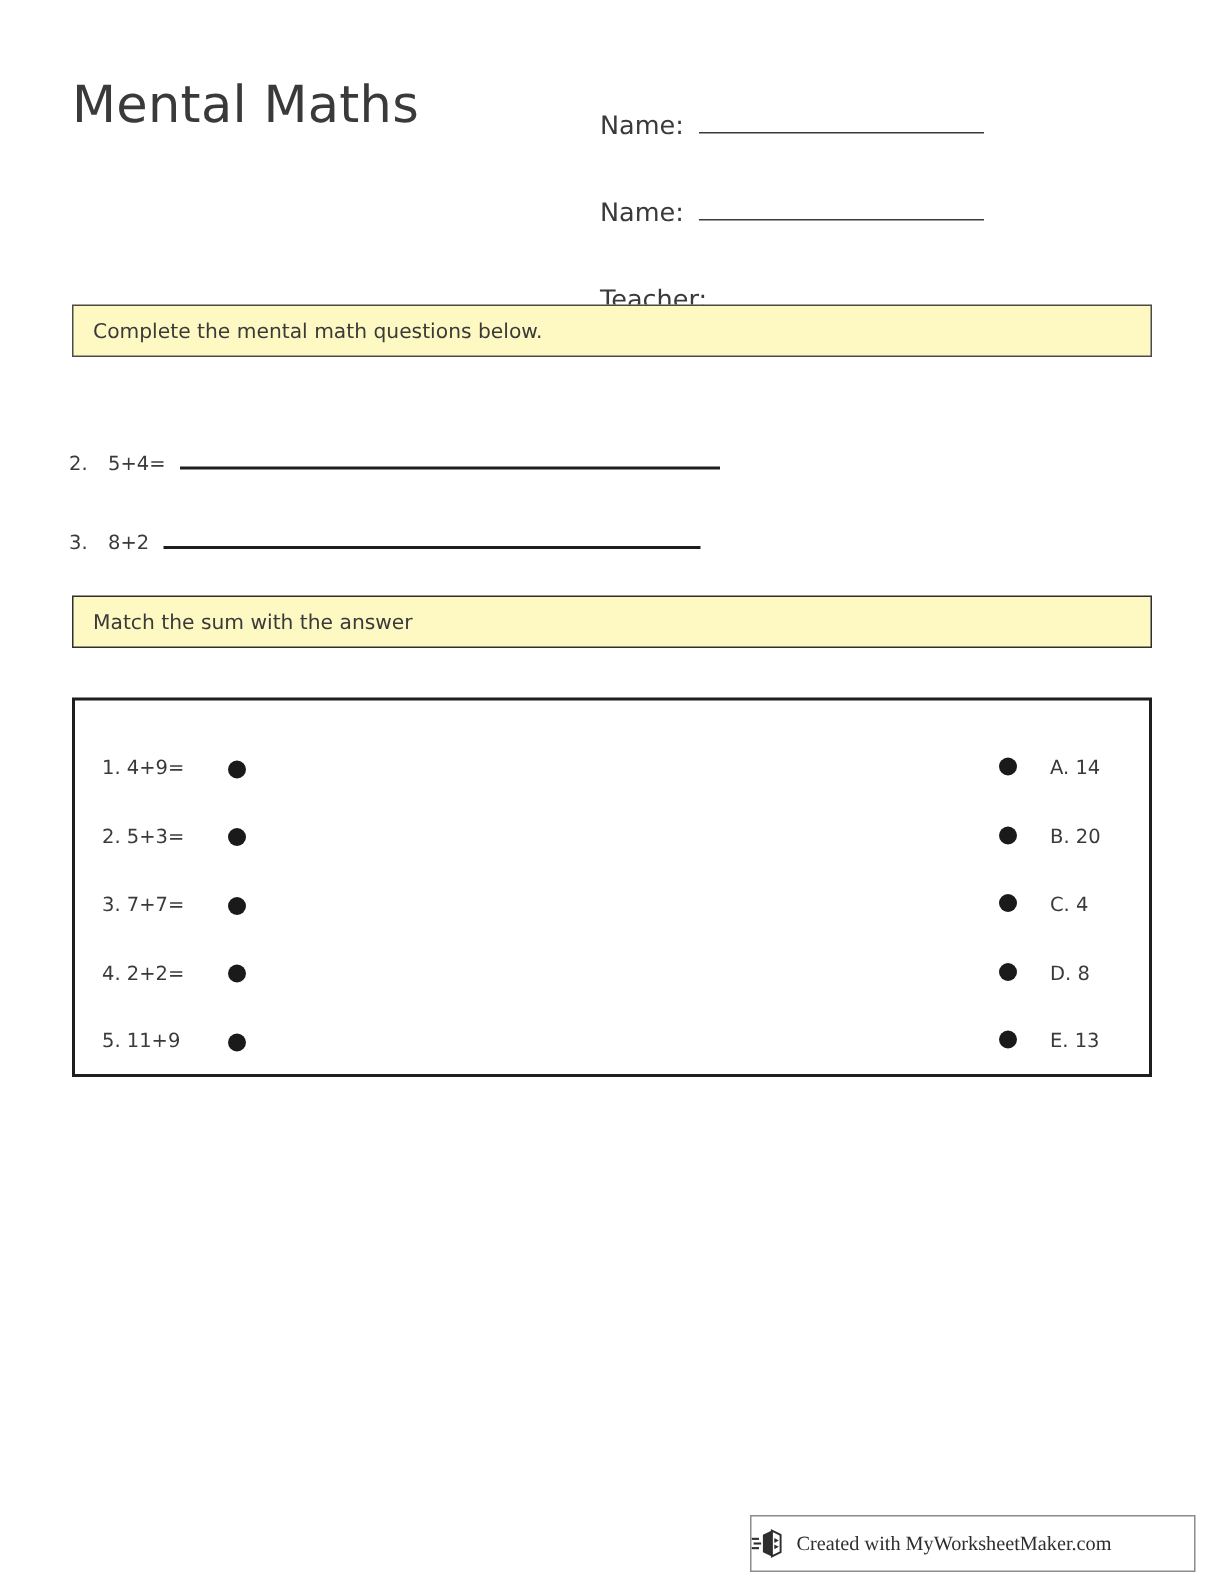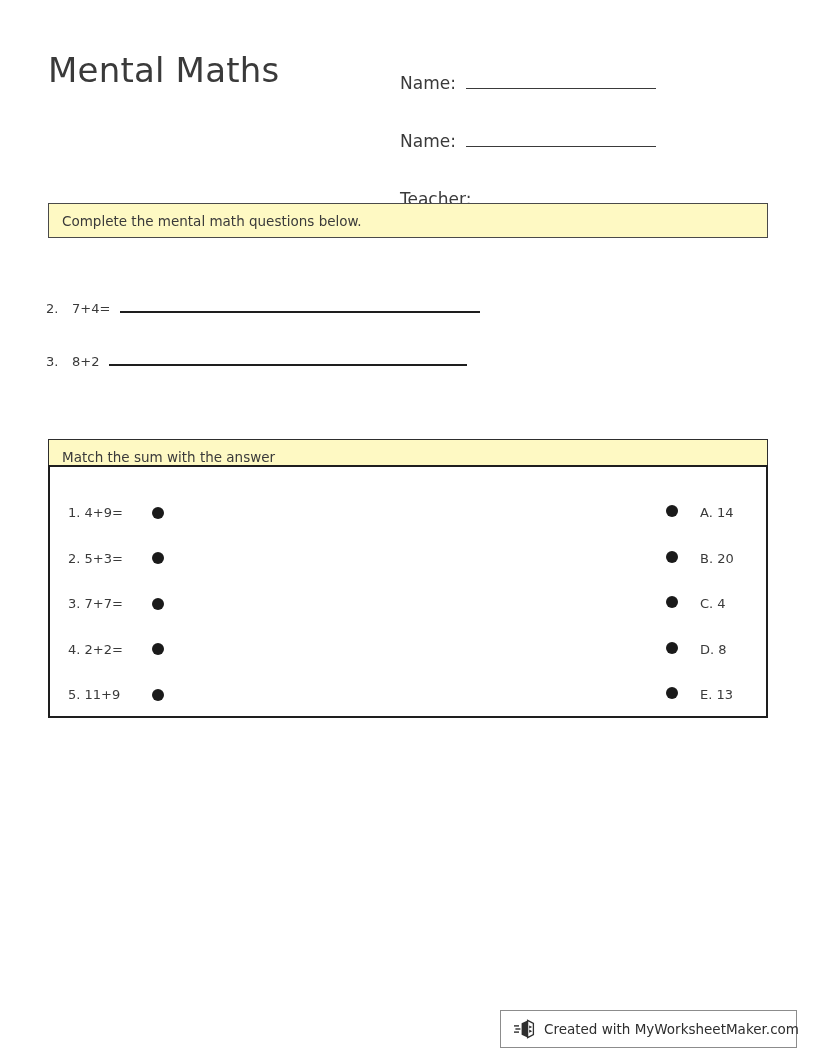--- a/index.html
+++ b/index.html
@@ -79,21 +79,20 @@
   }
   #instruction-box-1 {
     top: 203px;
     height: 35px;
     border: 1px solid #4a4a4a;
   }
   #instruction-box-2 {
     top: 397px;
     height: 35px;
     border: 1.6px solid #2e2e2e;
-    margin-top: 42px;
   }
 
   
   .question-row {
     position: absolute;
     left: 46px;
     display: flex;
     align-items: baseline;
     white-space: nowrap;
   }
@@ -183,21 +182,21 @@
     position: absolute;
     left: 500px;
     top: 1010px;
     width: 297px;
     height: 38px;
     box-sizing: border-box;
     border: 1px solid #8c8c8c;
     background: #ffffff;
     display: flex;
     align-items: center;
-    padding-left: 13px;
+    font-family: Liberation Serif, serif;
   }
   .badge-logo {
     flex: 0 0 22px;
     height: 22px;
     margin-right: 8px;
     display: flex;
     align-items: center;
     justify-content: center;
   }
   .badge-text {
@@ -227,21 +226,21 @@
       <span class="meta-line"></span>
     </div>
   </div>
 
   <div class="instruction-box" id="instruction-box-1">
     <span class="instruction-text">Complete the mental math questions below.</span>
   </div>
 
   <div class="question-row" id="question-row-0">
     <span class="q-number">2.</span>
-    <span class="q-text">7+4=</span>
+    <span class="q-text">5+4=</span>
     <span class="q-blank"></span>
   </div>
 
   <div class="question-row" id="question-row-1">
     <span class="q-number">3.</span>
     <span class="q-text">8+2</span>
     <span class="q-blank"></span>
   </div>
 
   <div class="instruction-box" id="instruction-box-2">

